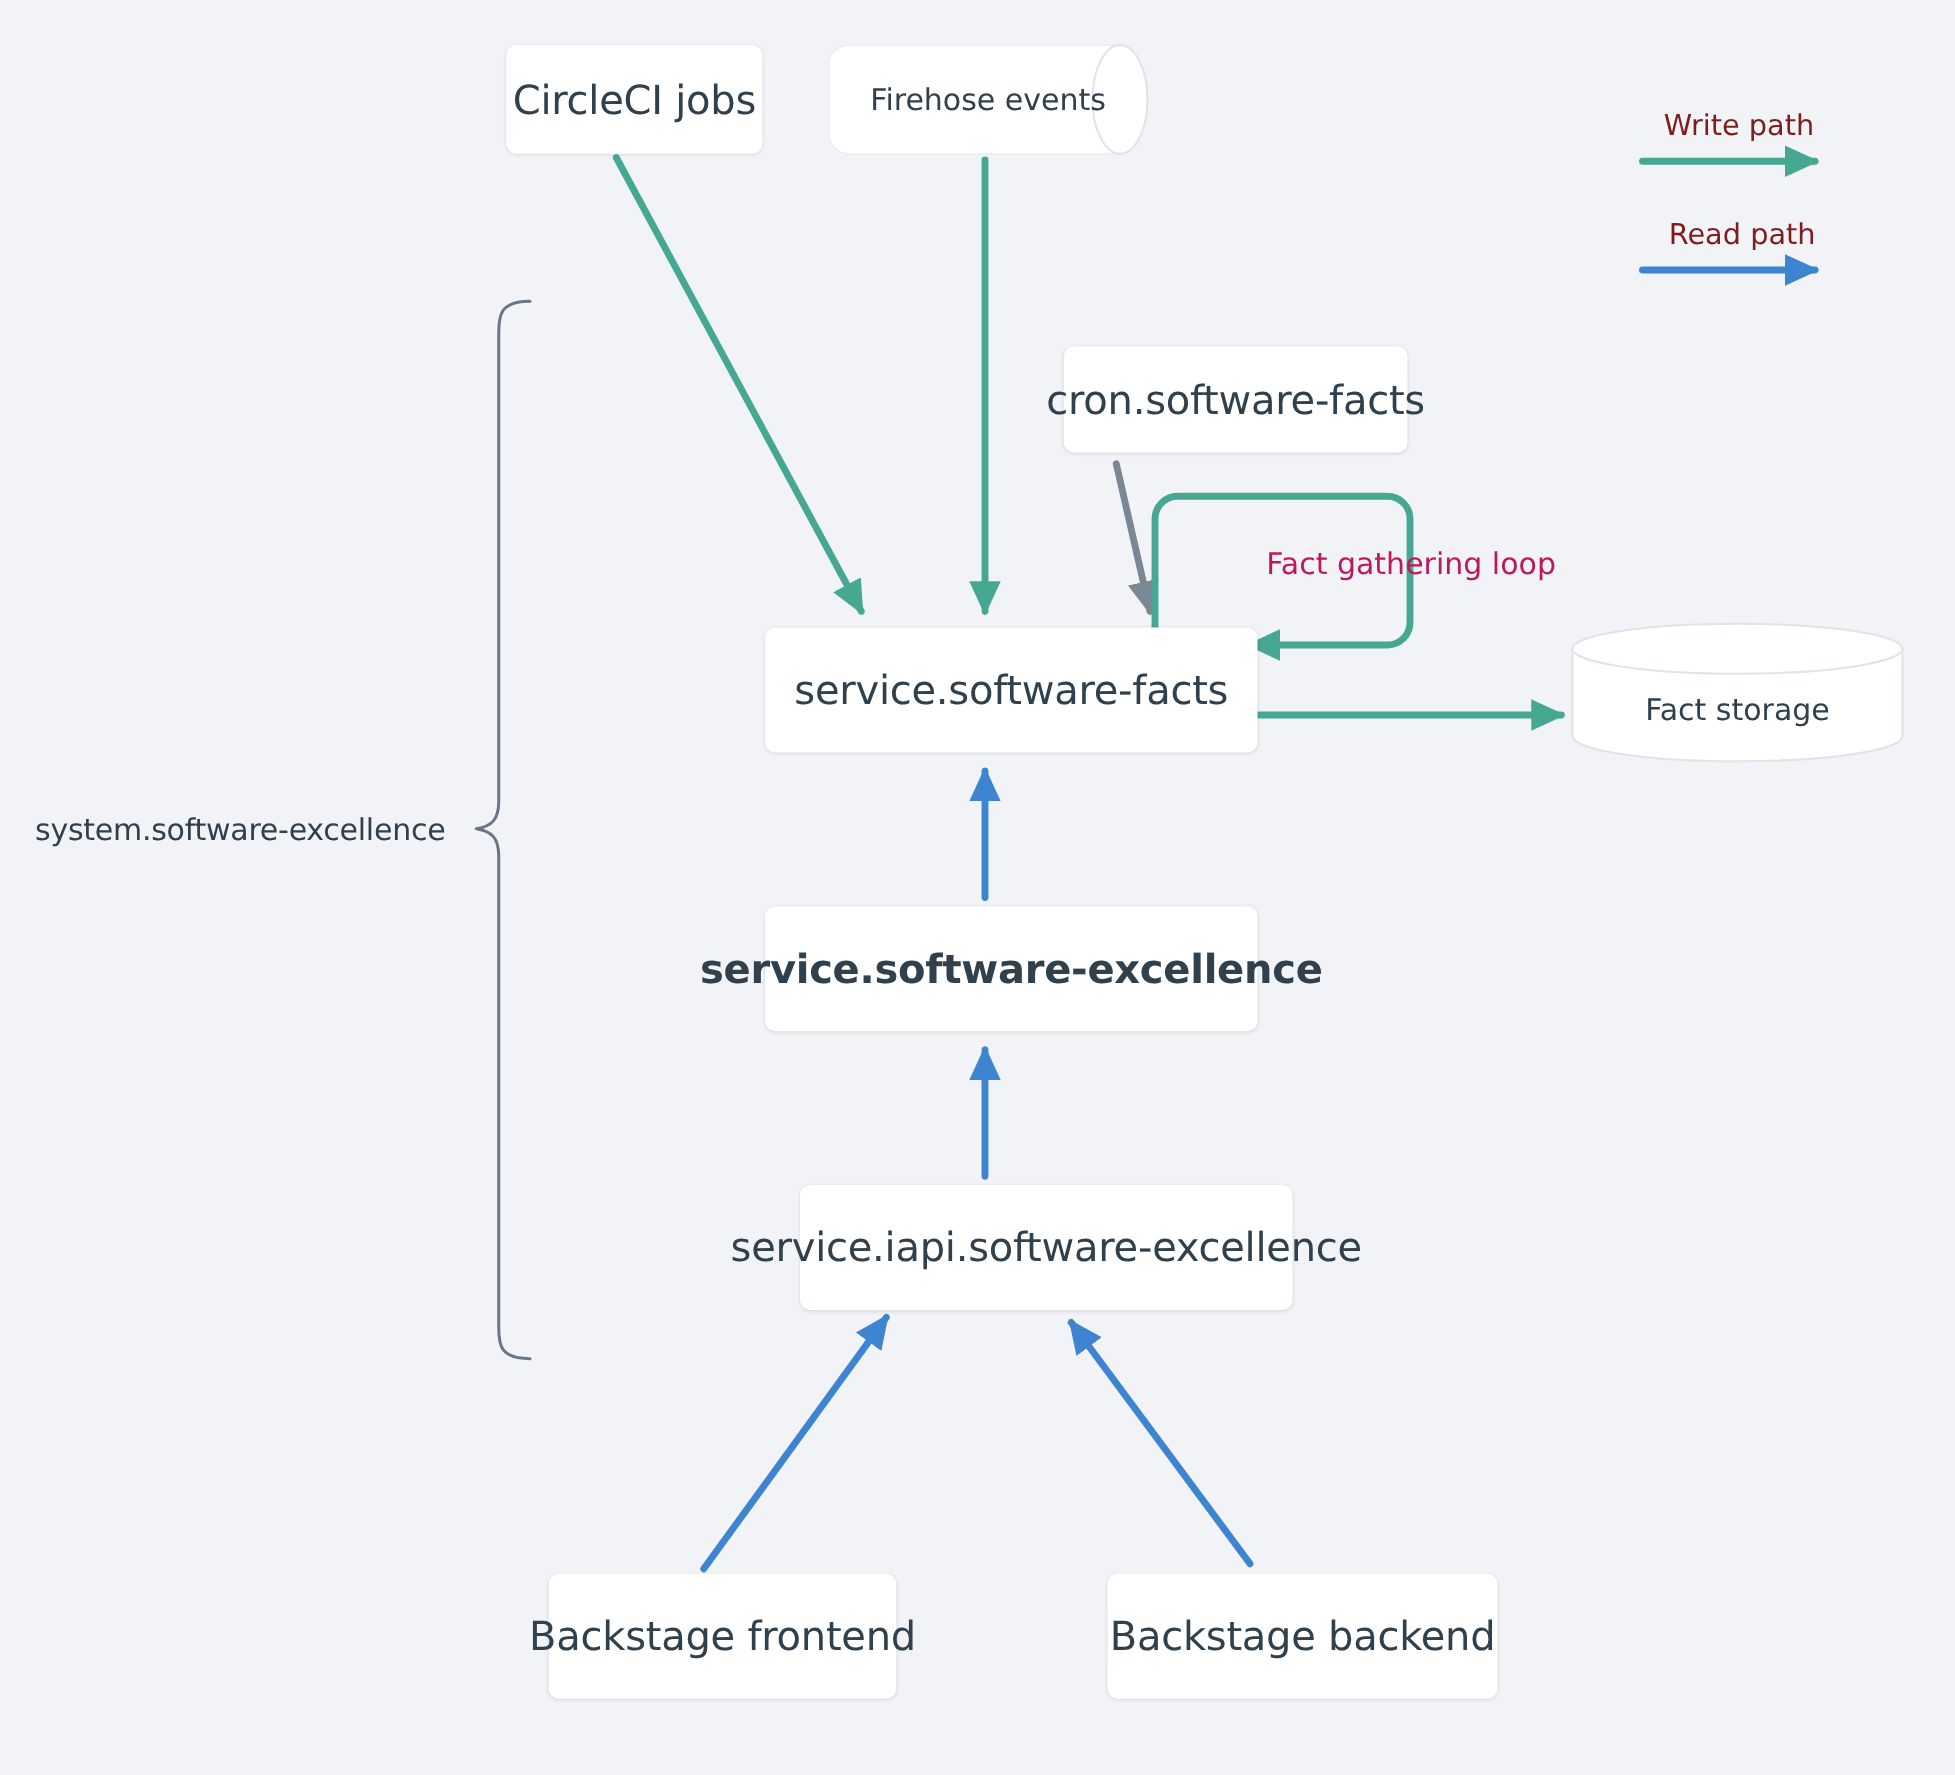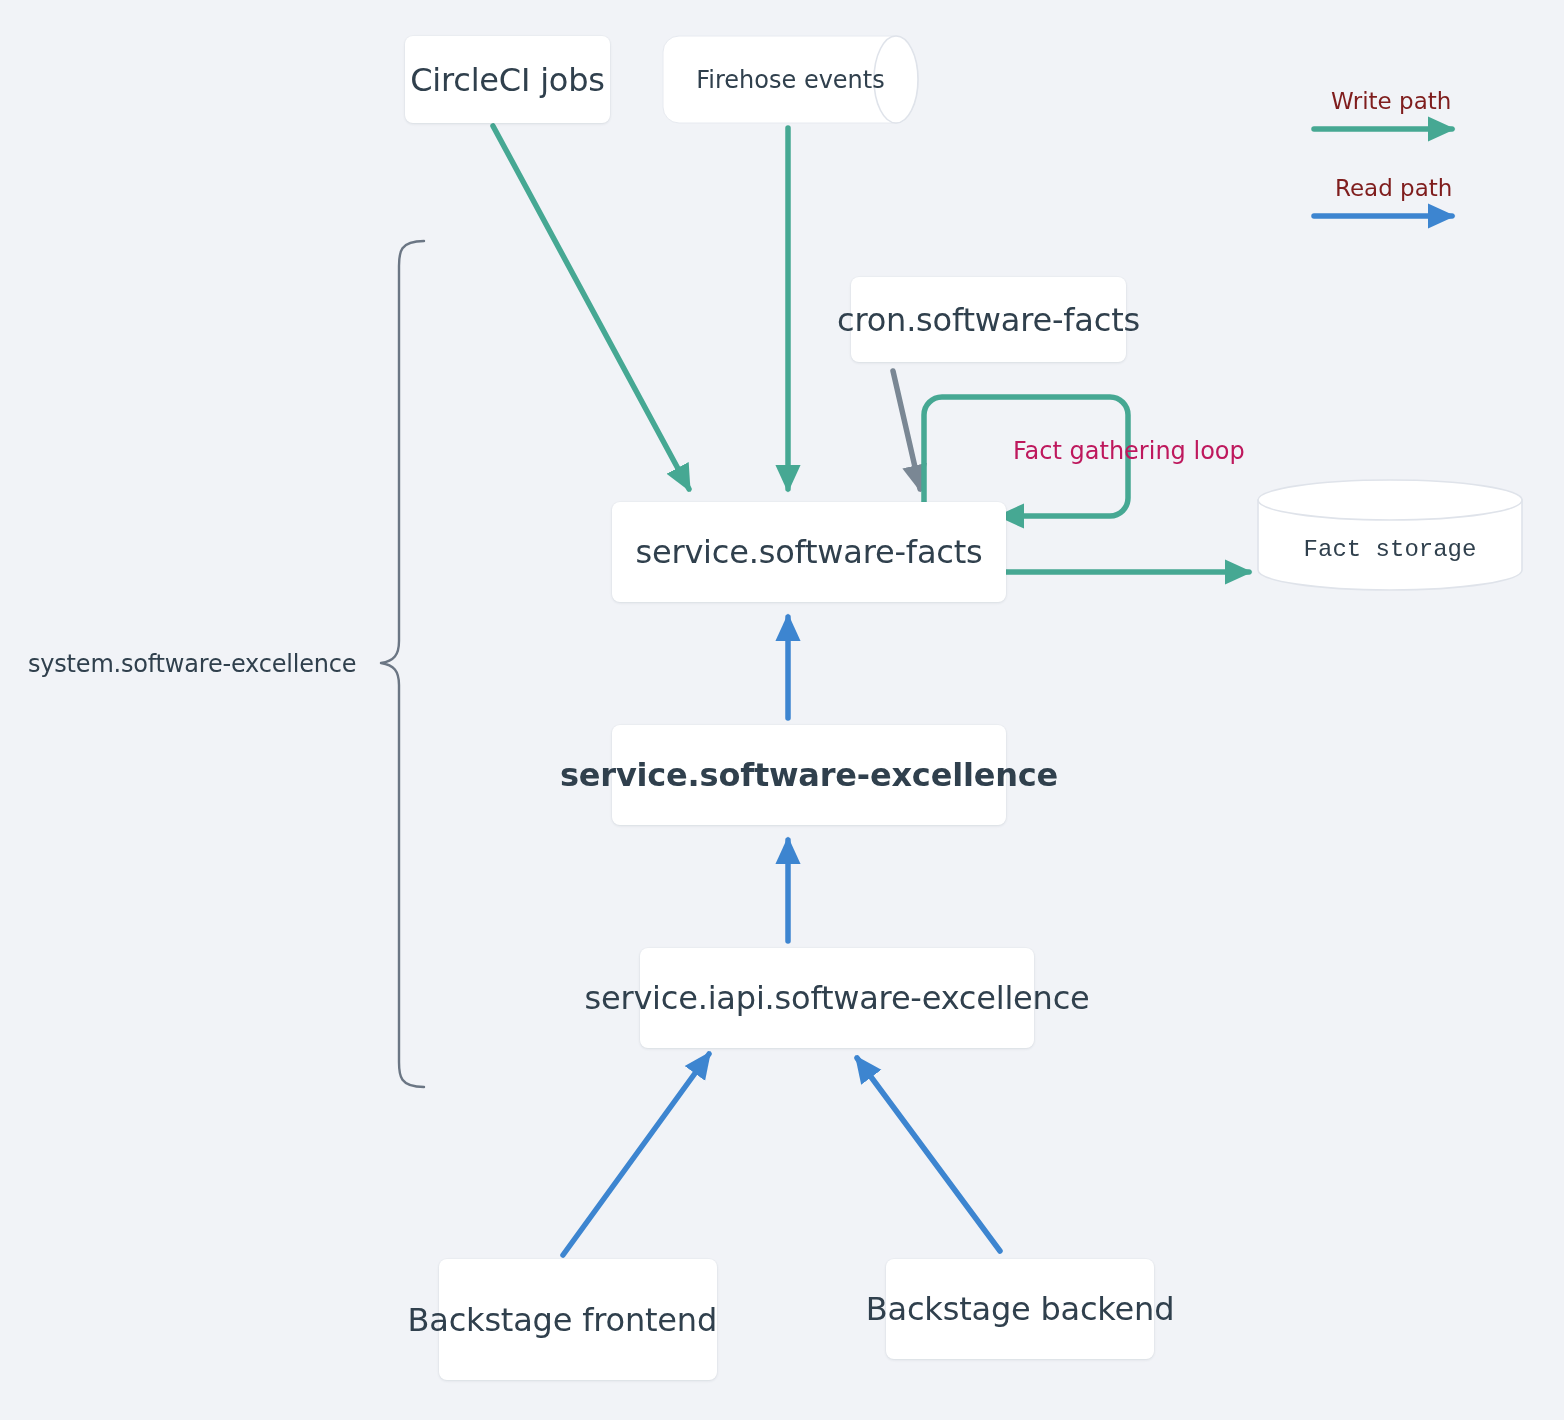--- a/index.html
+++ b/index.html
@@ -181,41 +181,41 @@
 </div>
 
 <div class="node box" style="left:831px; top:277px; width:275px; height:85px;">
   <span class="node-label">cron.software-facts</span>
 </div>
 
 <div class="node box" style="left:592px; top:502px; width:394px; height:100px;">
   <span class="node-label">service.software-facts</span>
 </div>
 
-<div class="shape-node" style="left:1258px; top:480px; width:264px; height:110px;font-family:Liberation Mono, monospace;">
+<div class="shape-node" style="left:1258px; top:499px; width:264px; height:110px;">
   <svg width="264" height="110" viewBox="0 0 264 110" xmlns="http://www.w3.org/2000/svg">
     <path d="M 0 20 L 0 90 A 132 20 0 0 0 264 90 L 264 20 Z" fill="#ffffff" stroke="#dfe3ea" stroke-width="1.6"></path>
     <ellipse cx="132" cy="20" rx="132" ry="20" fill="#ffffff" stroke="#dfe3ea" stroke-width="1.6"></ellipse>
   </svg>
   <span class="node-label" style="padding-top:14px;">Fact storage</span>
 </div>
 
 <div class="node box" style="left:592px; top:725px; width:394px; height:100px;font-weight:bold;">
   <span class="node-label">service.software-excellence</span>
 </div>
 
 <div class="node box" style="left:620px; top:948px; width:394px; height:100px;">
   <span class="node-label">service.iapi.software-excellence</span>
 </div>
 
-<div class="node box" style="left:419px; top:1259px; width:278px; height:121px;justify-content:flex-end;">
+<div class="node box" style="left:419px; top:1259px; width:278px; height:100px;">
   <span class="node-label">Backstage frontend</span>
 </div>
 
-<div class="node box" style="left:866px; top:1259px; width:268px; height:100px;">
+<div class="node box" style="left:866px; top:1259px; width:312px; height:100px;">
   <span class="node-label">Backstage backend</span>
 </div>
 
 <div class="edge-label" style="left:1013px; top:437px;">Fact gathering loop</div>
 
 <div class="group-label" style="left:28px; top:650px;">system.software-excellence</div>
 
 <div class="legend-label" style="left:1331px; top:88px;">Write path</div>
 <div class="legend-label" style="left:1335px; top:175px;">Read path</div>
 

